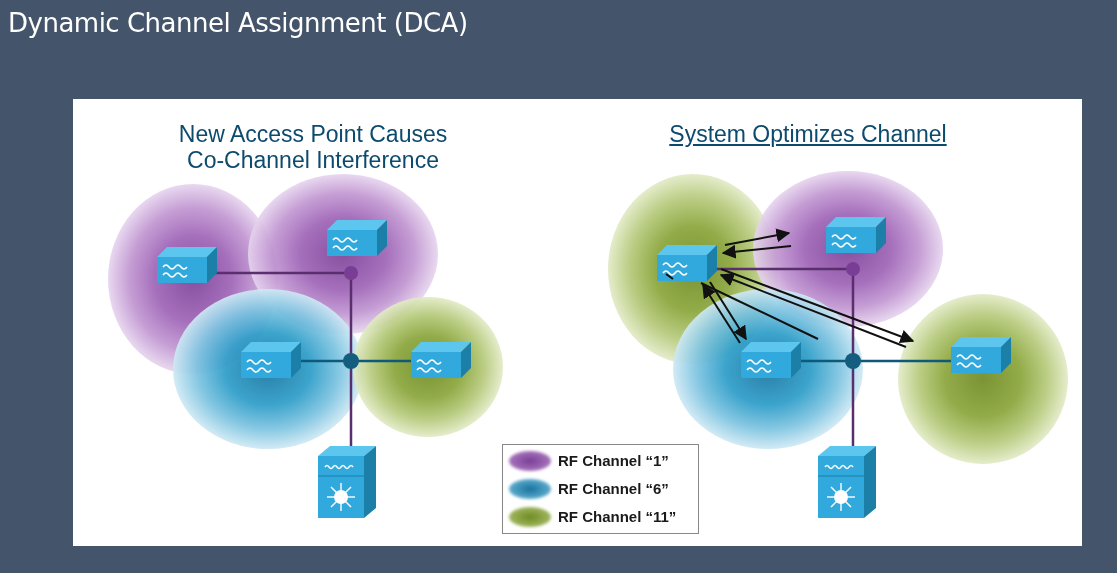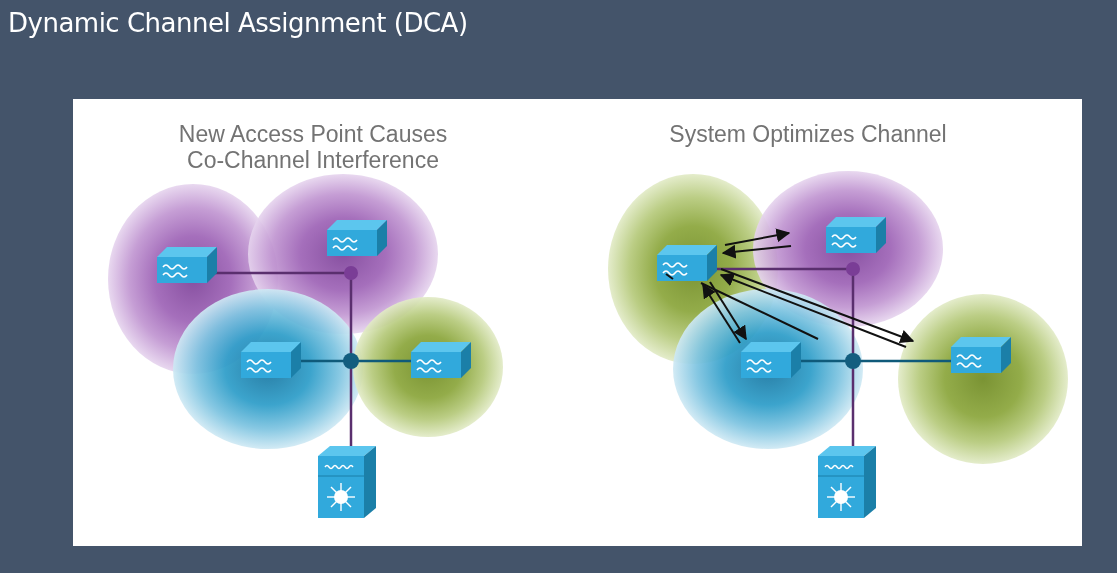--- a/index.html
+++ b/index.html
@@ -1,20 +1,20 @@
 <!DOCTYPE html>
 <html><head>
 <meta charset="utf-8">
 <style>
   html,body{margin:0;padding:0;}
   body{width:1117px;height:573px;background:#44546a;position:relative;overflow:hidden;font-family:"Liberation Sans",sans-serif;}
   .slide-title{position:absolute;left:8px;top:8px;color:#fff;font-family:"DejaVu Sans",sans-serif;font-size:26px;letter-spacing:-0.5px;font-weight:400;}
   .panel{position:absolute;left:73px;top:99px;width:1009px;height:447px;background:#fff;}
   .panel svg{position:absolute;left:0;top:0;}
-  .cap{position:absolute;text-align:center;color:#737373;font-size:23px;line-height:26px;}
+  .cap{position:absolute;text-align:center;color:#0c4a6e;font-size:23px;line-height:26px;}
   .legend{position:absolute;left:429px;top:345px;width:195px;height:88px;border:1px solid #888;background:#fff;}
   .leg-row{position:absolute;left:0;height:26px;width:195px;}
   .leg-blob{position:absolute;left:6px;top:3px;width:42px;height:20px;border-radius:50%;filter:blur(1.5px);}
   .leg-label{position:absolute;left:55px;top:4px;font-weight:bold;font-size:15px;color:#1a1a1a;}
 </style>
 </head>
 <body>
 
 <div class="slide-title">Dynamic Channel Assignment (DCA)</div>
 
@@ -116,17 +116,31 @@
       <line x1="833" y1="248" x2="648" y2="176" marker-end="url(#arr)"></line>
       <line x1="637" y1="183" x2="673" y2="240" marker-end="url(#arr)"></line>
       <line x1="667" y1="244" x2="630" y2="186" marker-end="url(#arr)"></line>
     </g>
   </svg>
 
   <div class="cap" style="left:80px;top:22px;width:320px;">
     <div>New Access Point Causes</div>
     <div>Co-Channel Interference</div>
   </div>
-  <div class="cap" style="left:500px;top:22px;width:470px;">
+  <div class="cap" style="left:500px;top:22px;width:470px;text-decoration:underline;">
     <div>System Optimizes Channel</div>
   </div>
 
+  <div class="legend">
+    <div class="leg-row" style="top:3px;">
+      <div class="leg-blob" style="background:radial-gradient(#7a3d96,#b98bcb);"></div>
+      <div class="leg-label">RF Channel “1”</div>
+    </div>
+    <div class="leg-row" style="top:31px;">
+      <div class="leg-blob" style="background:radial-gradient(#16739e,#7cc3e0);"></div>
+      <div class="leg-label">RF Channel “6”</div>
+    </div>
+    <div class="leg-row" style="top:59px;">
+      <div class="leg-blob" style="background:radial-gradient(#6f8a22,#b5c97a);"></div>
+      <div class="leg-label">RF Channel “11”</div>
+    </div>
+  </div>
 </div>
 
 </body></html>

